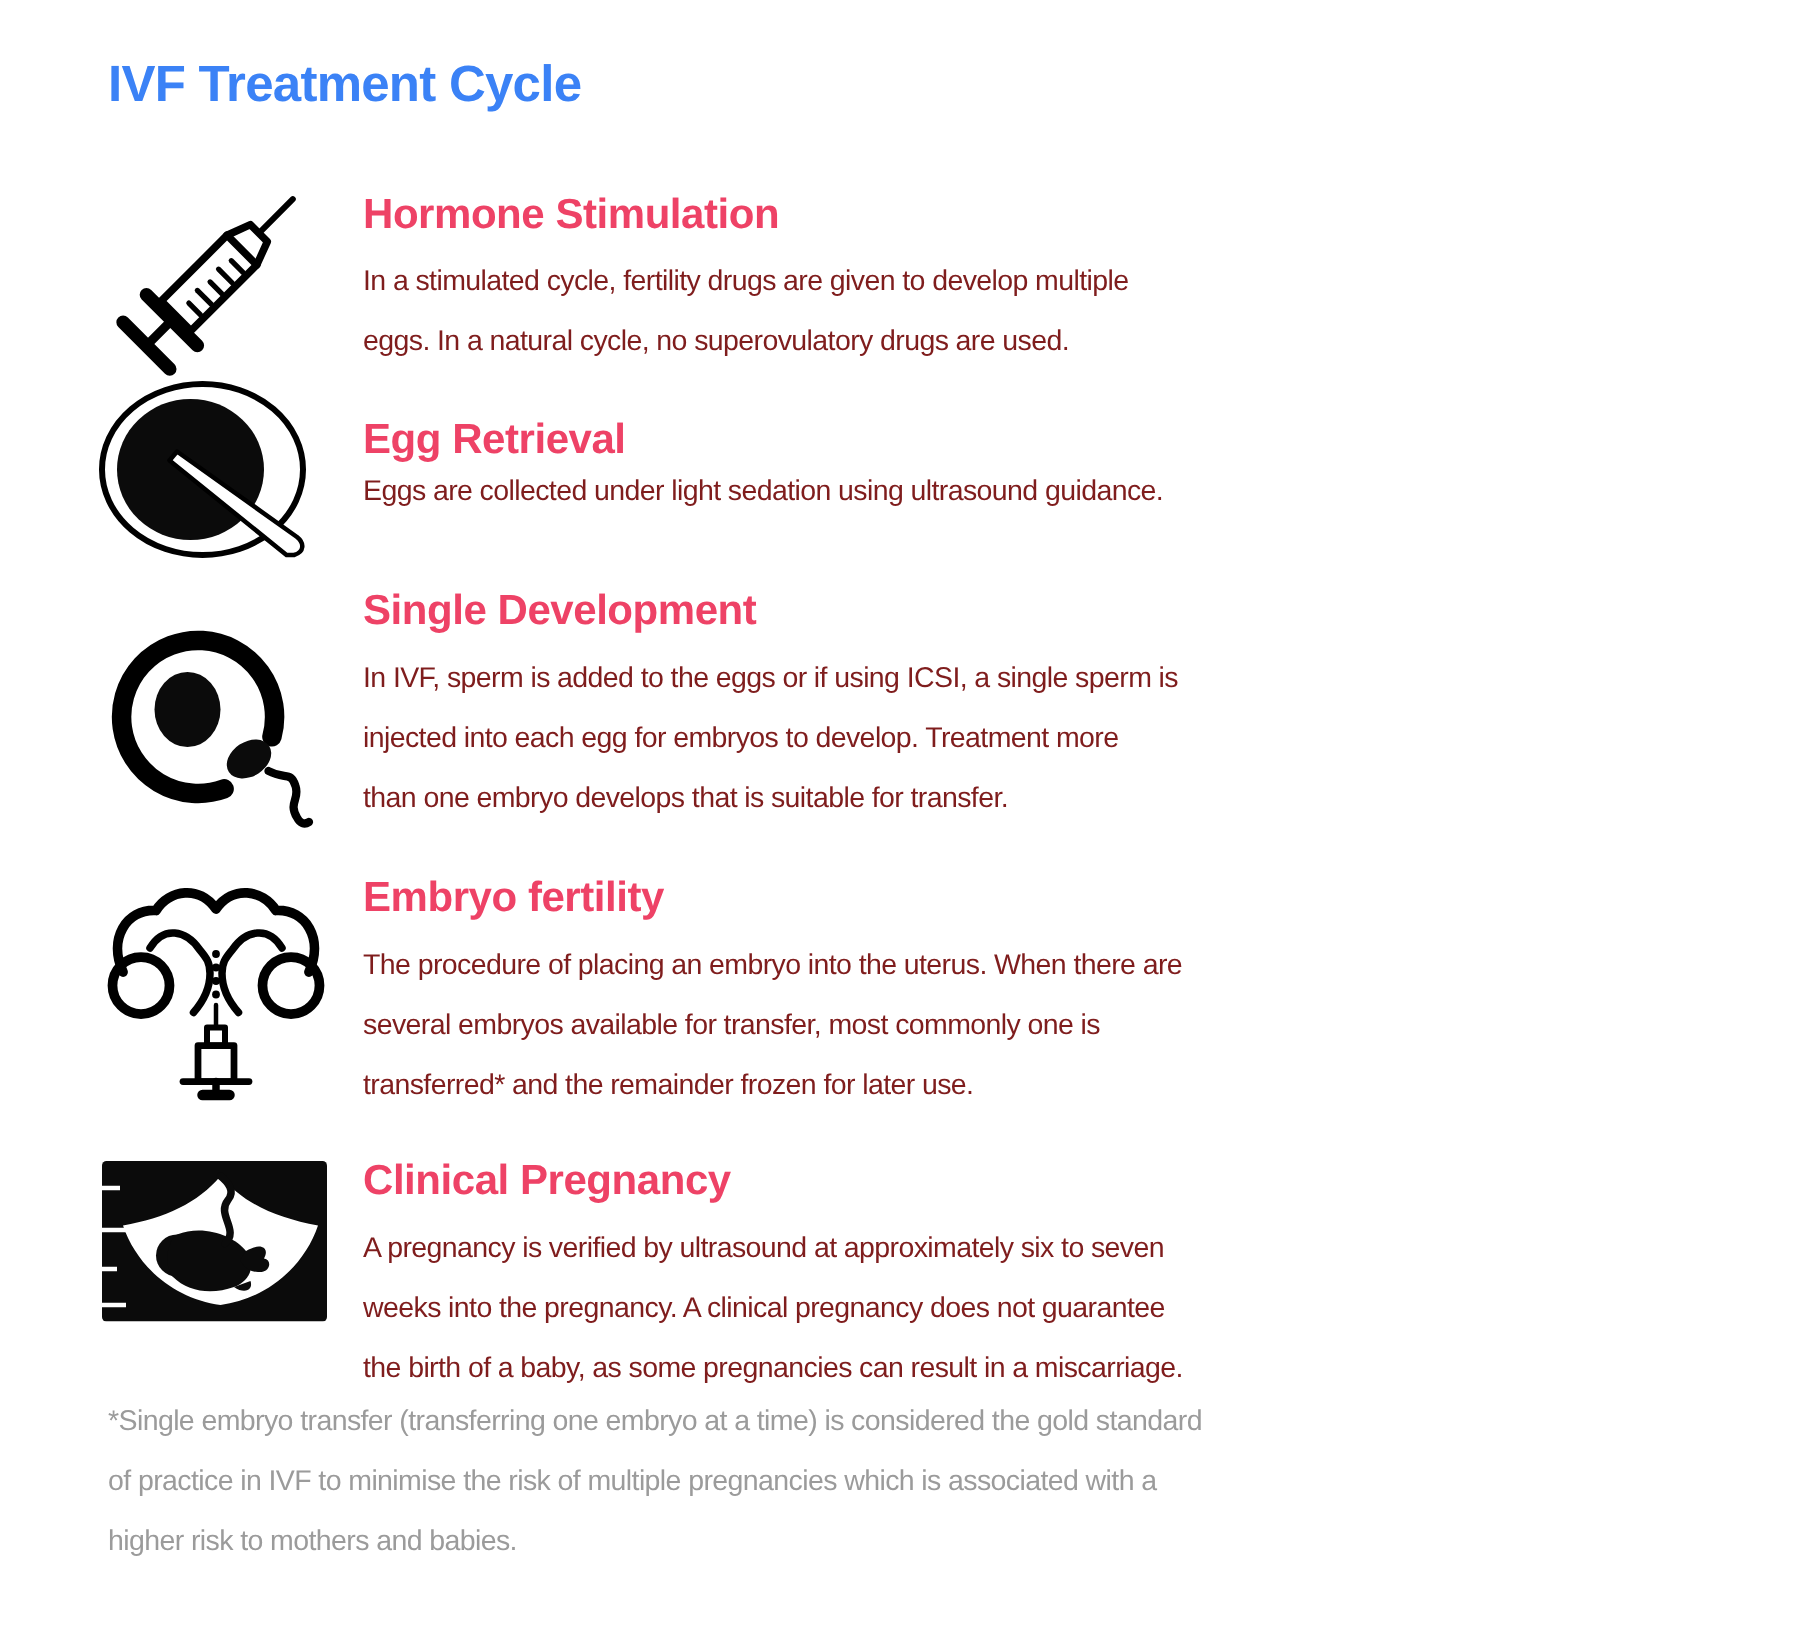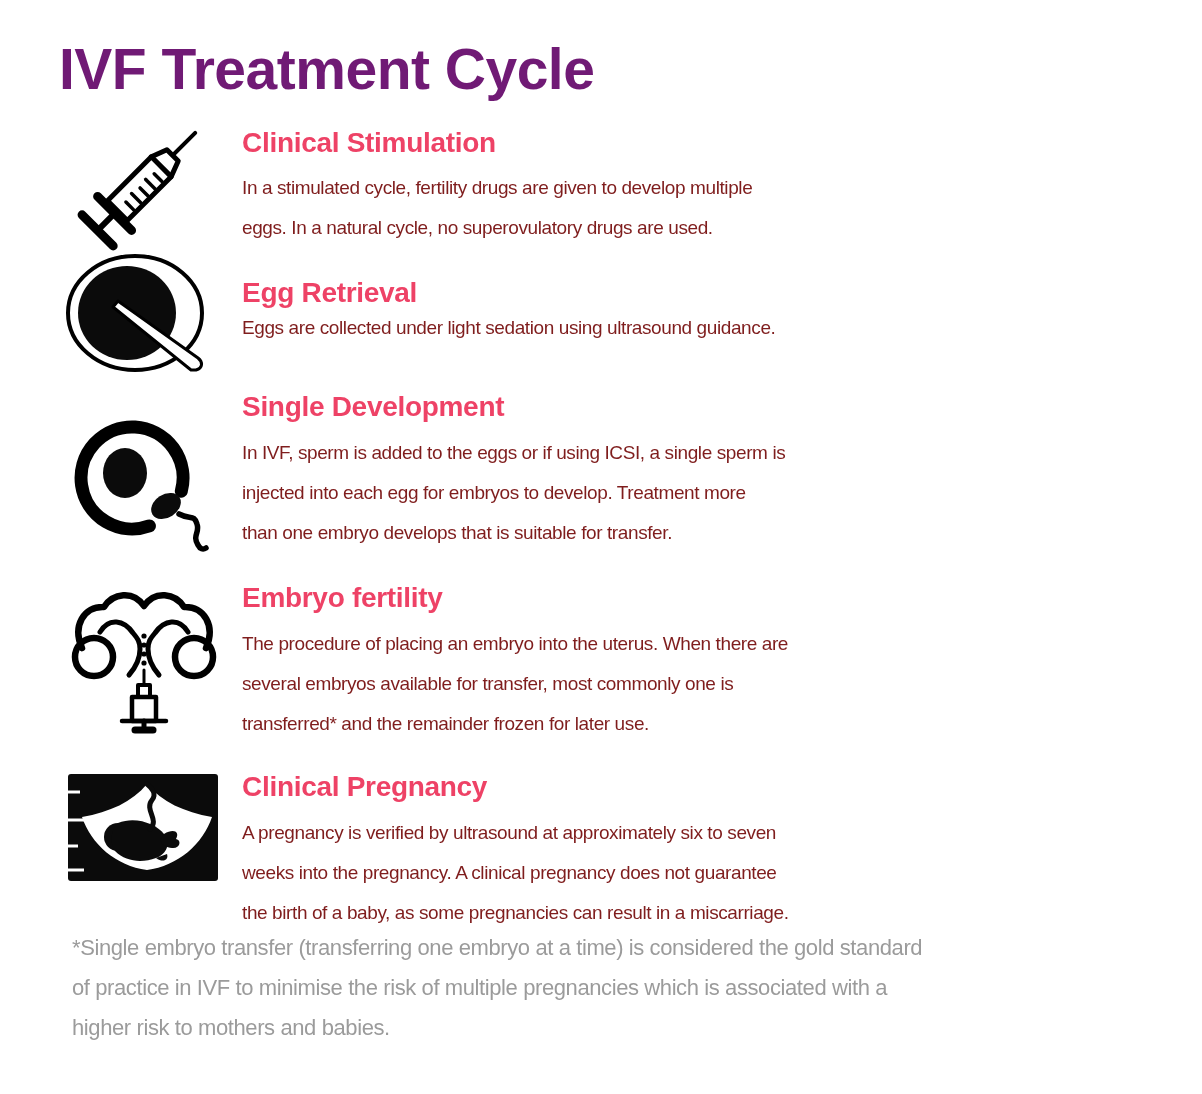--- a/index.html
+++ b/index.html
@@ -1,37 +1,37 @@
 <!DOCTYPE html>
 <html><head>
 <meta charset="utf-8">
 <style>
   html,body{margin:0;padding:0;background:#ffffff;}
   .page{
     position:relative;width:1202px;height:1094px;background:#ffffff;overflow:hidden;
     font-family:"Liberation Sans","DejaVu Sans",sans-serif;color:#1a1a1a;
   }
   .title{
-    position:absolute;left:59px;top:38px;margin:0;
-    font-size:57px;font-weight:700;letter-spacing:-0.5px;color:#701a75;line-height:1.1;
+    position:absolute;left:72px;top:38px;margin:0;
+    font-size:34px;font-weight:700;letter-spacing:-0.5px;color:#3b82f6;line-height:1.1;
   }
   .icon{position:absolute;}
   .icon svg{display:block;width:100%;height:100%;}
   .heading{
     position:absolute;left:242px;margin:0;
     font-size:28px;font-weight:700;letter-spacing:-0.3px;color:#ee4266;line-height:34px;
   }
   .body{
     position:absolute;left:242px;width:930px;margin:0;
     font-size:19px;line-height:40px;letter-spacing:-0.4px;color:#7f1d1d;
     white-space:pre-line;
   }
   .footnote{
     position:absolute;left:72px;top:928px;width:1110px;margin:0;
-    font-size:22px;line-height:40px;letter-spacing:-0.4px;color:#9b9b9b;
+    font-size:19px;line-height:40px;letter-spacing:-0.4px;color:#9b9b9b;
     white-space:pre-line;
   }
   
   .h1{top:126px;} .b1{top:168px;}
   .h2{top:276px;} .b2{top:308px;}
   .h3{top:390px;} .b3{top:433px;}
   .h4{top:581px;} .b4{top:624px;}
   .h5{top:770px;text-align:center;} .b5{top:813px;}
   .i1{left:72px;top:112px;width:146px;height:140px;}
   .i2{left:64px;top:252px;width:142px;height:126px;}
@@ -56,21 +56,21 @@
         <path d="M84,68 H71" stroke-width="3.5"></path>
         <path d="M84,78 H73" stroke-width="3.5"></path>
         <path d="M84,88 H71" stroke-width="3.5"></path>
         <path d="M84,98 H73" stroke-width="3.5"></path>
         <path d="M49,114 H97" stroke-width="9"></path>
         <path d="M73,114 V134" stroke-width="6"></path>
         <path d="M51,138 H95" stroke-width="9"></path>
       </g>
     </svg>
   </div>
-  <h2 class="heading h1">Clinical Stimulation</h2>
+  <h2 class="heading h1">Hormone Stimulation</h2>
   <p class="body b1">In a stimulated cycle, fertility drugs are given to develop multiple
 eggs. In a natural cycle, no superovulatory drugs are used.</p>
 
   <div class="icon i2">
     <svg viewBox="0 0 142 126" fill="none" stroke="#000" stroke-linecap="round" stroke-linejoin="round">
       <ellipse cx="71" cy="61" rx="67" ry="57" stroke-width="4"></ellipse>
       <ellipse cx="63" cy="61" rx="49" ry="47" fill="#0b0b0b" stroke="none"></ellipse>
       <path d="M54,49 L134,106 C139,110 139,116 132,118 L127,118 L49,55 Z" fill="#ffffff" stroke-width="3"></path>
     </svg>
   </div>

